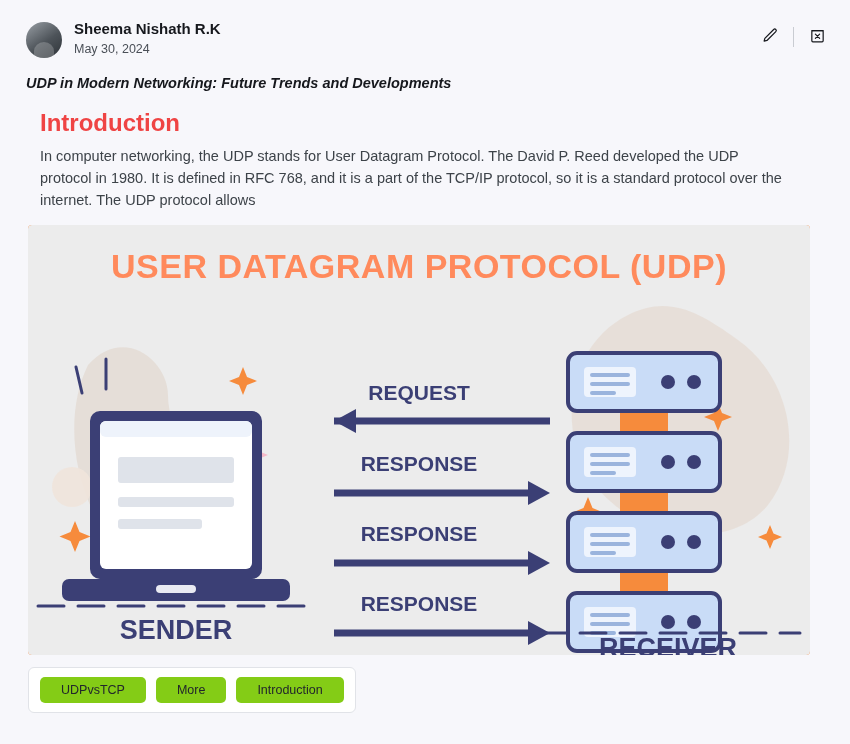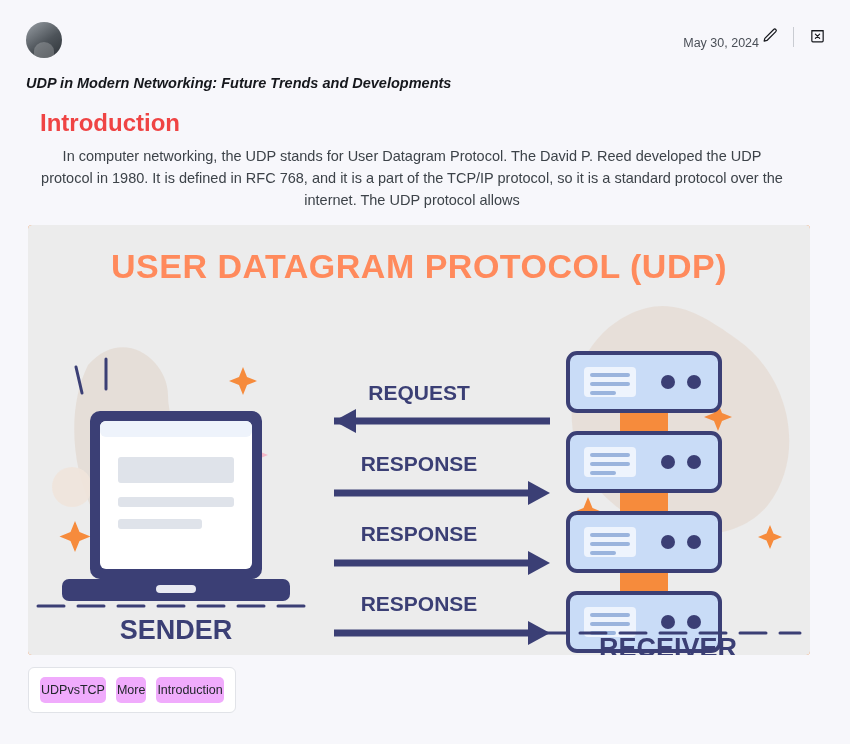--- a/index.html
+++ b/index.html
@@ -50,23 +50,22 @@
   }
   .author-name {
     font-size: 15px;
     font-weight: bold;
     color: #16181d;
     line-height: 18px;
   }
   .post-date {
     font-size: 12.5px;
     color: #4a4f57;
-    margin-top: 16px;
+    margin-top: 4px;
     line-height: 15px;
-    text-align: right;
   }
   .header-actions {
     display: flex;
     align-items: center;
     gap: 12px;
     margin-top: 6px;
   }
   .icon-btn {
     width: 22px;
     height: 22px;
@@ -98,21 +97,20 @@
     font-weight: bold;
     color: #ef4444;
     padding: 16px 26px 0 40px;
     line-height: 28px;
   }
   .body-text {
     font-size: 14.5px;
     color: #3d4349;
     line-height: 22px;
     padding: 8px 66px 0 40px;
-    text-align: center;
   }
   .read-more {
     font-size: 13px;
     font-weight: bold;
     color: #16181d;
     padding: 18px 26px 0 28px;
     cursor: pointer;
   }
 
   
@@ -133,35 +131,36 @@
     align-items: center;
     gap: 10px;
     background: #ffffff;
     border: 1px solid #e1e3e8;
     border-radius: 6px;
     padding: 9px 11px;
   }
   .tag {
     font-size: 12.5px;
     color: #22262c;
-    background: #f0abfc;
+    background: #84cc16;
     border-radius: 5px;
-    padding: 6px 1px;
+    padding: 6px 21px;
     white-space: nowrap;
     cursor: pointer;
   }
 </style>
 </head>
 <body>
 
 <div class="page">
 
   <div class="post-header">
     <div class="avatar"></div>
     <div class="author-block">
+      <div class="author-name">Sheema Nishath R.K</div>
       <div class="post-date">May 30, 2024</div>
     </div>
     <div class="header-actions">
       <div class="icon-btn">
         <span>
           <svg width="17" height="17" viewBox="0 0 24 24" fill="none" stroke="#16181d" stroke-width="1.7" stroke-linecap="round" stroke-linejoin="round">
             <path d="M16.5 3.5a2.12 2.12 0 0 1 3 3L7 19l-4 1 1-4z"></path>
           </svg>
         </span>
       </div>

